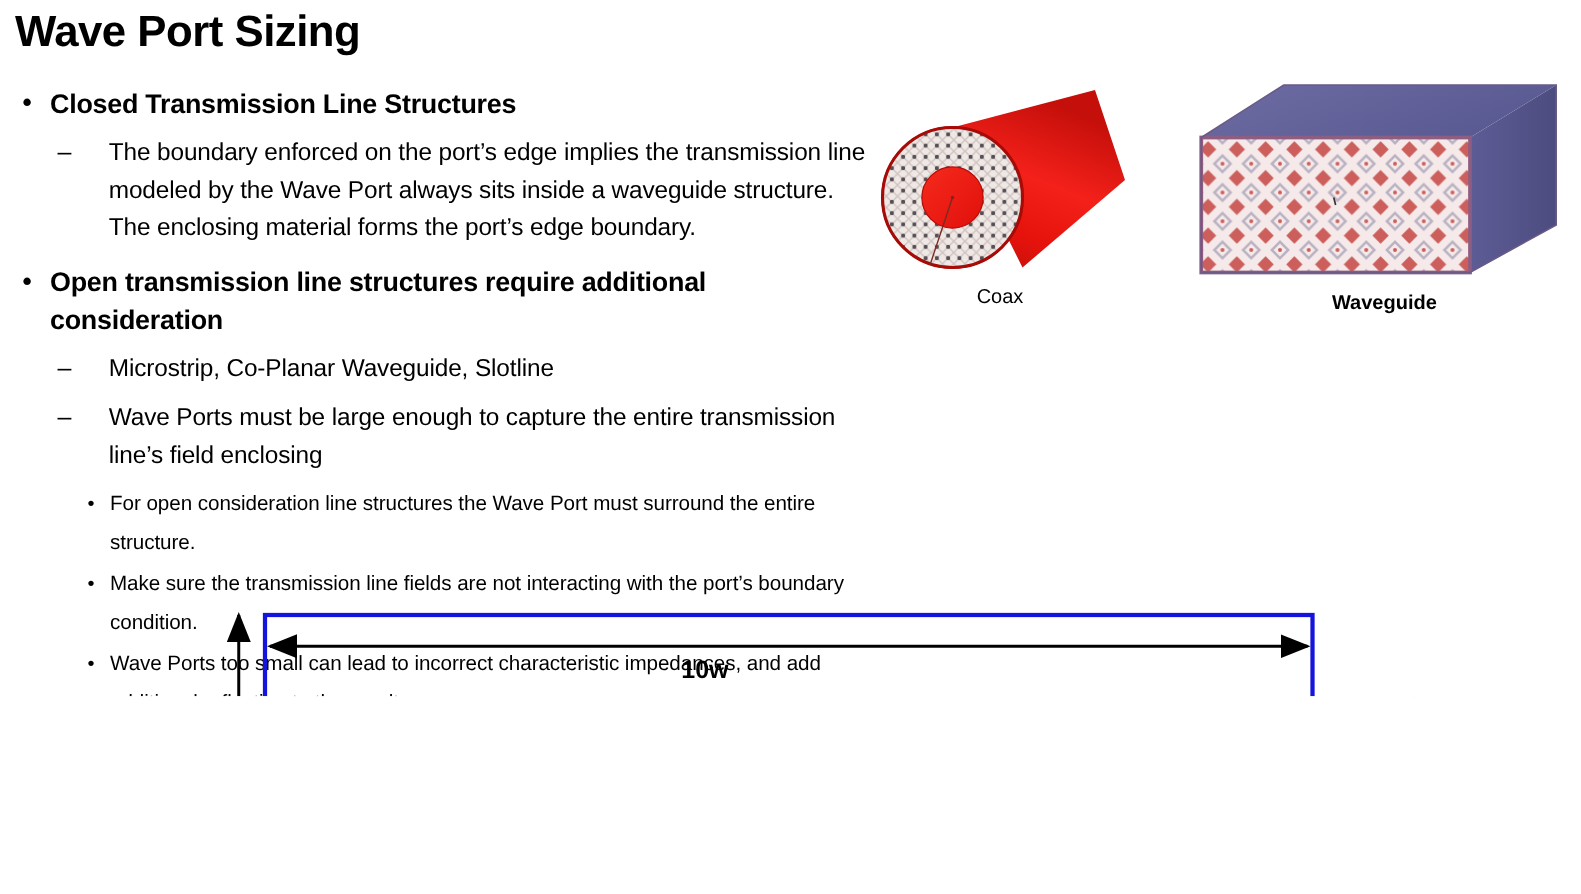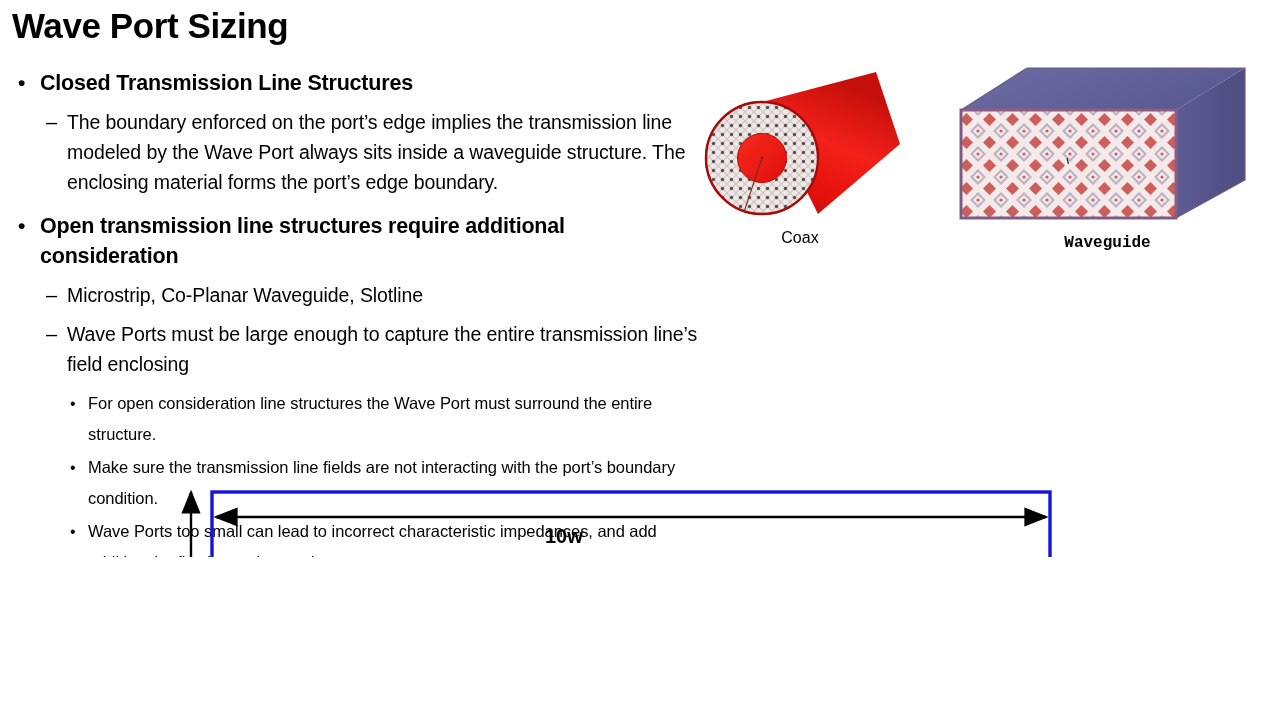--- a/index.html
+++ b/index.html
@@ -59,21 +59,21 @@
     font-size: 21.5px;
     font-weight: bold;
     line-height: 30px;
     letter-spacing: -0.2px;
   }
 
   
   .lvl2 { margin-bottom: 2px; }
   .lvl2 .b-marker { left: 46px; top: 0; font-size: 20px; font-weight: normal; line-height: 30px; }
   .lvl2 .b-text {
-    margin-left: 67px;
+    margin-left: 87px;
     font-size: 19.5px;
     font-weight: normal;
     line-height: 30px;
     letter-spacing: -0.1px;
   }
 
   
   .lvl3 { margin-bottom: 2px; }
   .lvl3 .b-marker { left: 70px; top: 0; font-size: 16px; font-weight: normal; line-height: 31px; }
   .lvl3 .b-text {
@@ -114,21 +114,20 @@
     height: 165px;
   }
   #wg-label {
     position: absolute;
     left: 955px;
     top: 234px;
     width: 305px;
     text-align: center;
     font-size: 16px;
     font-weight: bold;
-    font-family: Liberation Mono, monospace;
   }
 
   
   #diagram {
     position: absolute;
     left: 0;
     top: 470px;
     width: 1265px;
     height: 245px;
   }

